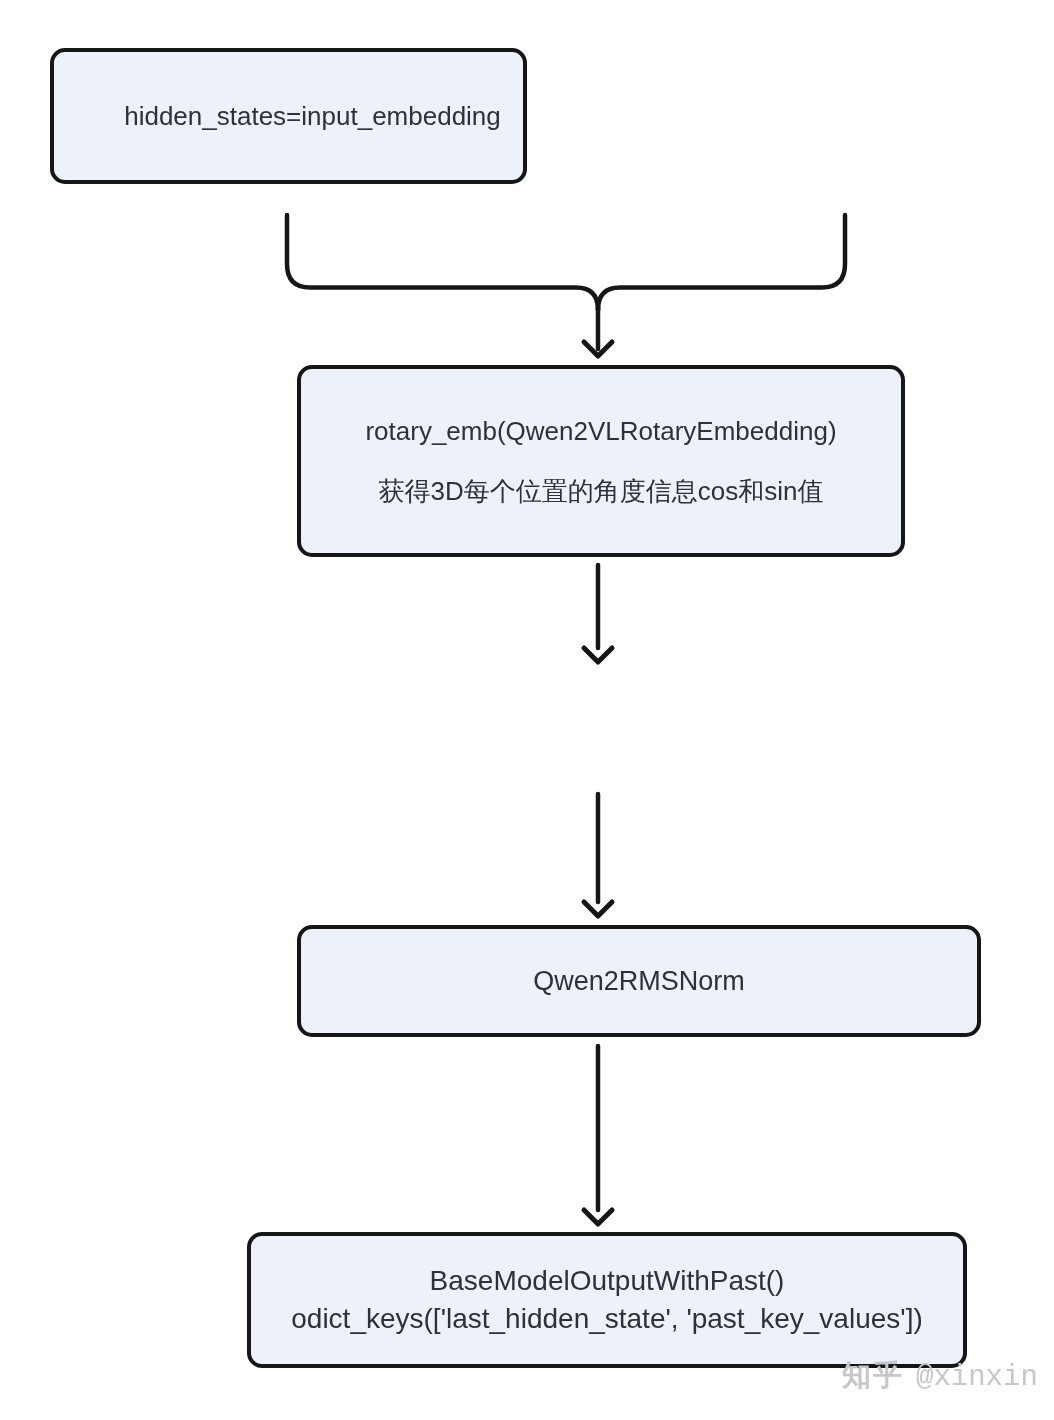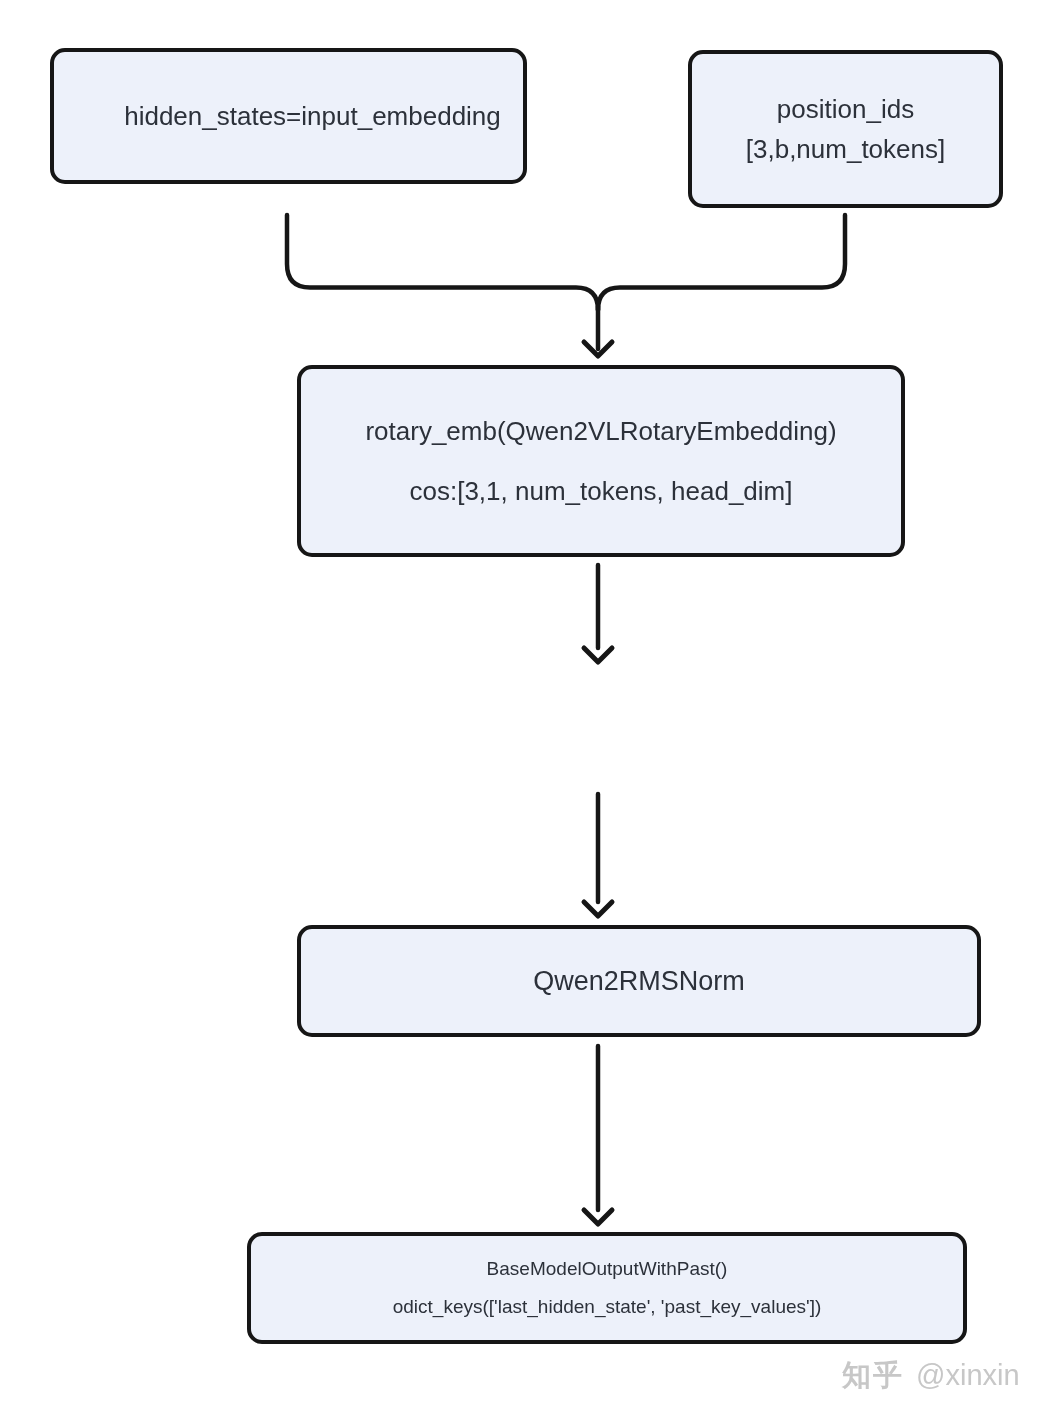--- a/index.html
+++ b/index.html
@@ -33,33 +33,34 @@
   }
   .node .line { white-space: nowrap; }
 
   #node-hidden-states { left: 50px;  top: 48px;   width: 477px; height: 136px; font-size: 26px; line-height: 40px; padding-left: 48px; }
   #node-position-ids  { left: 688px; top: 50px;   width: 315px; height: 158px; font-size: 26px; line-height: 40px; }
   #node-rotary        { left: 297px; top: 365px;  width: 608px; height: 192px; font-size: 26px; line-height: 41px; gap: 19px; }
   #node-decoder       { left: 297px; top: 671px;  width: 608px; height: 112px; font-size: 27px;
                         background: linear-gradient(180deg, #9177d8 0%, #8569cd 100%);
                         color: #f3f0fa; }
   #node-rms           { left: 297px; top: 925px;  width: 684px; height: 112px; font-size: 27px; }
-  #node-output        { left: 247px; top: 1232px; width: 720px; height: 112px; font-size: 19px; line-height: 38px; align-items: center; }
+  #node-output        { left: 247px; top: 1232px; width: 720px; height: 136px; font-size: 28px; line-height: 38px; align-items: center; }
 
   .watermark {
     position: absolute;
     left: 842px;
     top: 1356px;
     z-index: 3;
     color: #c7c7c7;
     font-size: 29px;
     display: flex;
     gap: 12px;
     align-items: baseline;
     white-space: nowrap;
+    font-family: Liberation Mono, monospace;
   }
   .watermark .brand { font-weight: bold; letter-spacing: 2px; }
 </style>
 </head>
 <body>
 
 <div class="canvas">
 
   <svg class="connectors" width="1054" height="1420" viewBox="0 0 1054 1420" aria-hidden="true">
     <g stroke="#161616" stroke-width="4.5" fill="none" stroke-linecap="round" stroke-linejoin="round">
@@ -76,28 +77,24 @@
 
       <path d="M598,1046 V1210"></path>
       <path stroke-width="5" d="M584,1210 L598,1224 L612,1210"></path>
     </g>
   </svg>
 
   <div class="node" id="node-hidden-states">
     <div class="line">hidden_states=input_embedding</div>
   </div>
 
-  <div class="node" id="node-position-ids">
-    <div class="line">position_ids</div>
-    <div class="line">[3,b,num_tokens]</div>
-  </div>
 
   <div class="node" id="node-rotary">
     <div class="line">rotary_emb(Qwen2VLRotaryEmbedding)</div>
-    <div class="line">cos:[3,1, num_tokens, head_dim]</div>
+    <div class="line">获得3D每个位置的角度信息cos和sin值</div>
   </div>
 
 
   <div class="node" id="node-rms">
     <div class="line">Qwen2RMSNorm</div>
   </div>
 
   <div class="node" id="node-output">
     <div class="line">BaseModelOutputWithPast()</div>
     <div class="line">odict_keys(['last_hidden_state', 'past_key_values'])</div>

